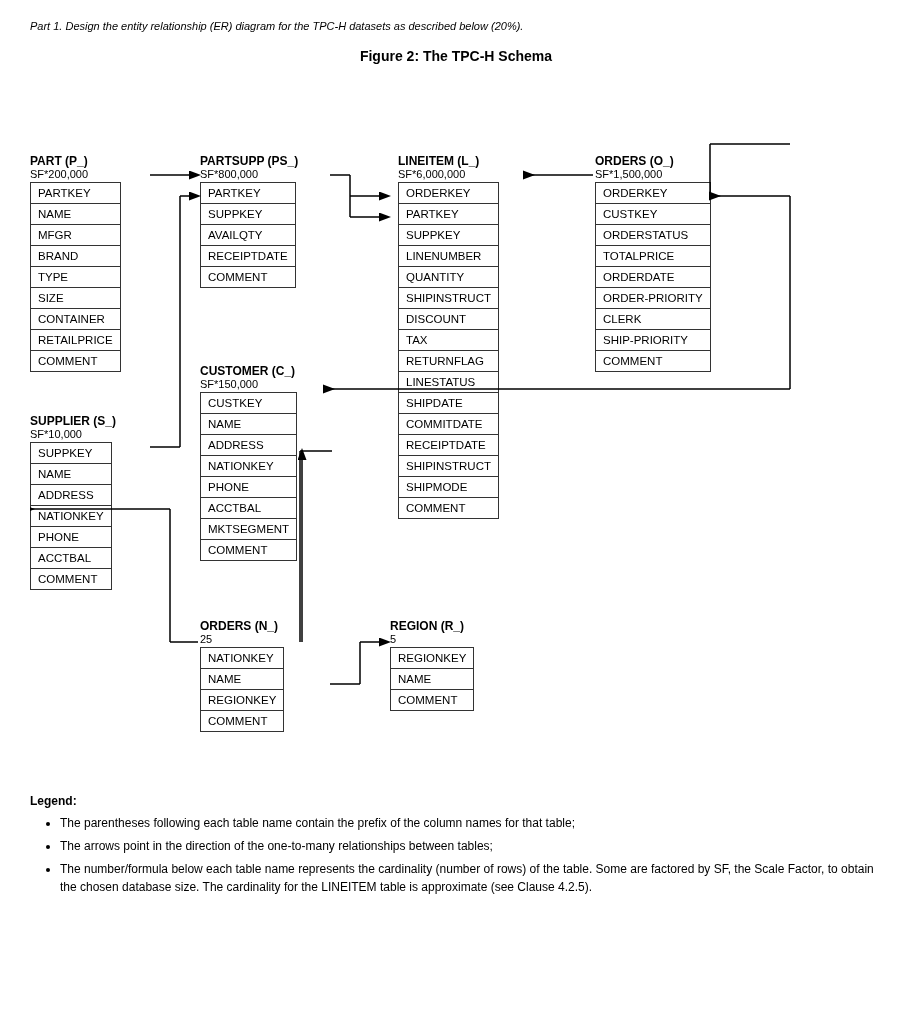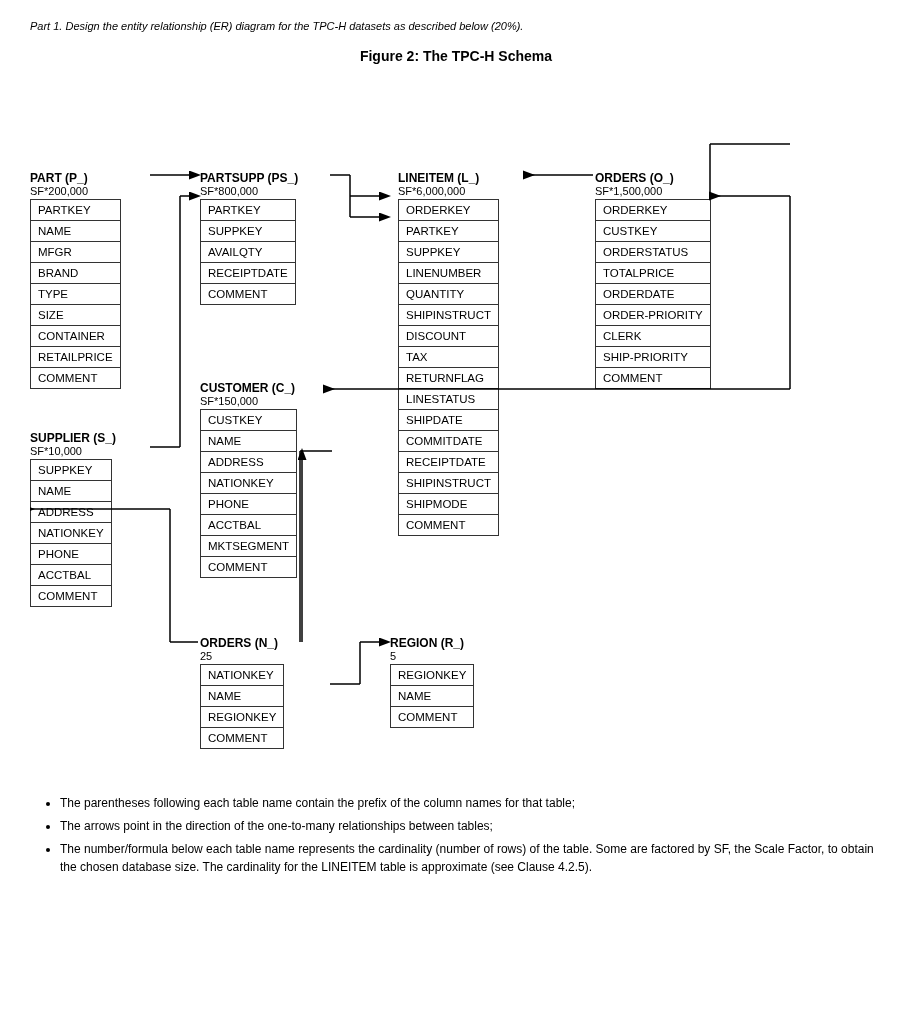--- a/index.html
+++ b/index.html
@@ -50,21 +50,20 @@
     .tbl tr:not(:last-child) td {
       border-bottom: none;
     }
     .tbl tr:last-child td {
       border-bottom: 1px solid #333;
     }
     .tbl-name {
       font-weight: bold;
       font-size: 12px;
       margin-bottom: 0px;
-      margin-top: 17px;
     }
     .tbl-sf {
       font-size: 11px;
       margin-bottom: 2px;
     }
     .legend {
       margin-top: 10px;
       font-size: 12px;
     }
     .legend-title {
@@ -386,18 +385,19 @@
 
     <line x1="272" y1="558" x2="272" y2="367" stroke="#000" stroke-width="1.5" marker-end="url(#arrow)"></line>
 
     <line x1="300" y1="600" x2="330" y2="600" stroke="#000" stroke-width="1.5"></line>
     <line x1="330" y1="600" x2="330" y2="558" stroke="#000" stroke-width="1.5"></line>
     <line x1="330" y1="558" x2="358" y2="558" stroke="#000" stroke-width="1.5" marker-end="url(#arrow)"></line>
   </svg>
 </div>
 
 <div class="legend">
+  <p class="legend-title">Legend:</p>
   <ul>
     <li>The parentheses following each table name contain the prefix of the column names for that table;</li>
     <li>The arrows point in the direction of the one-to-many relationships between tables;</li>
     <li>The number/formula below each table name represents the cardinality (number of rows) of the table. Some are factored by SF, the Scale Factor, to obtain the chosen database size. The cardinality for the LINEITEM table is approximate (see Clause 4.2.5).</li>
   </ul>
 </div>
 
 </body></html>

